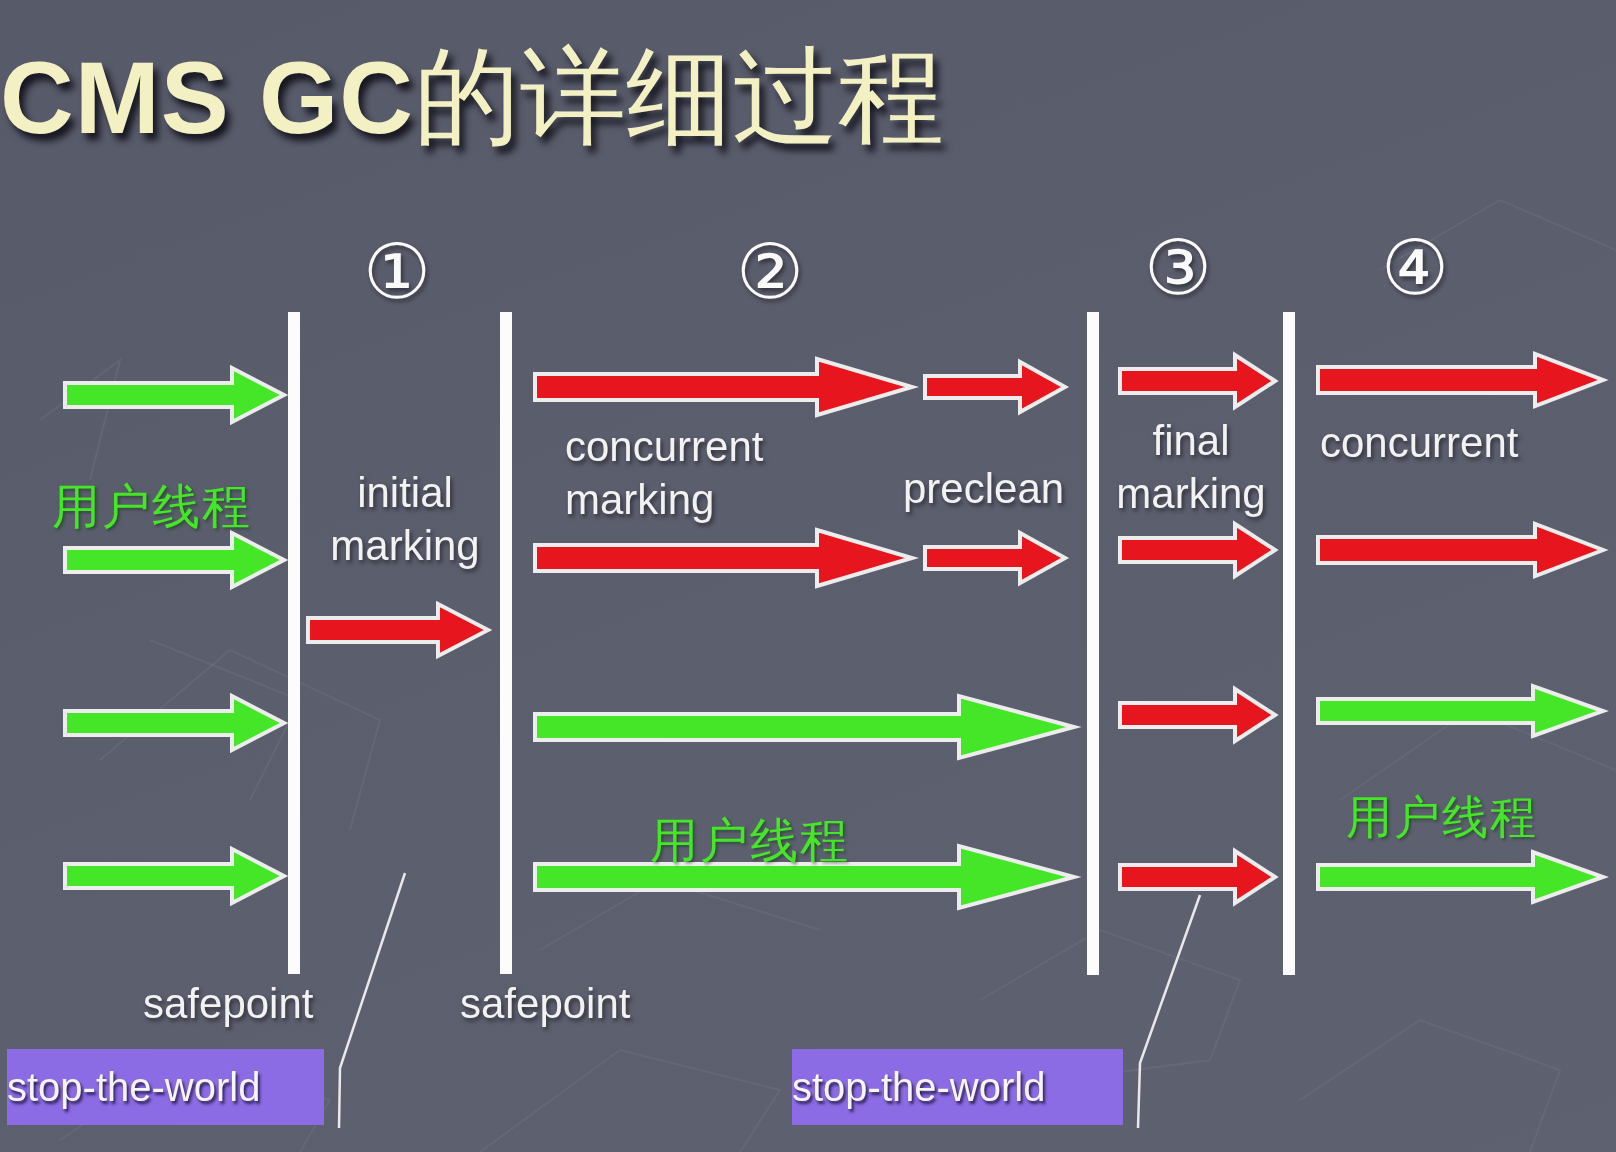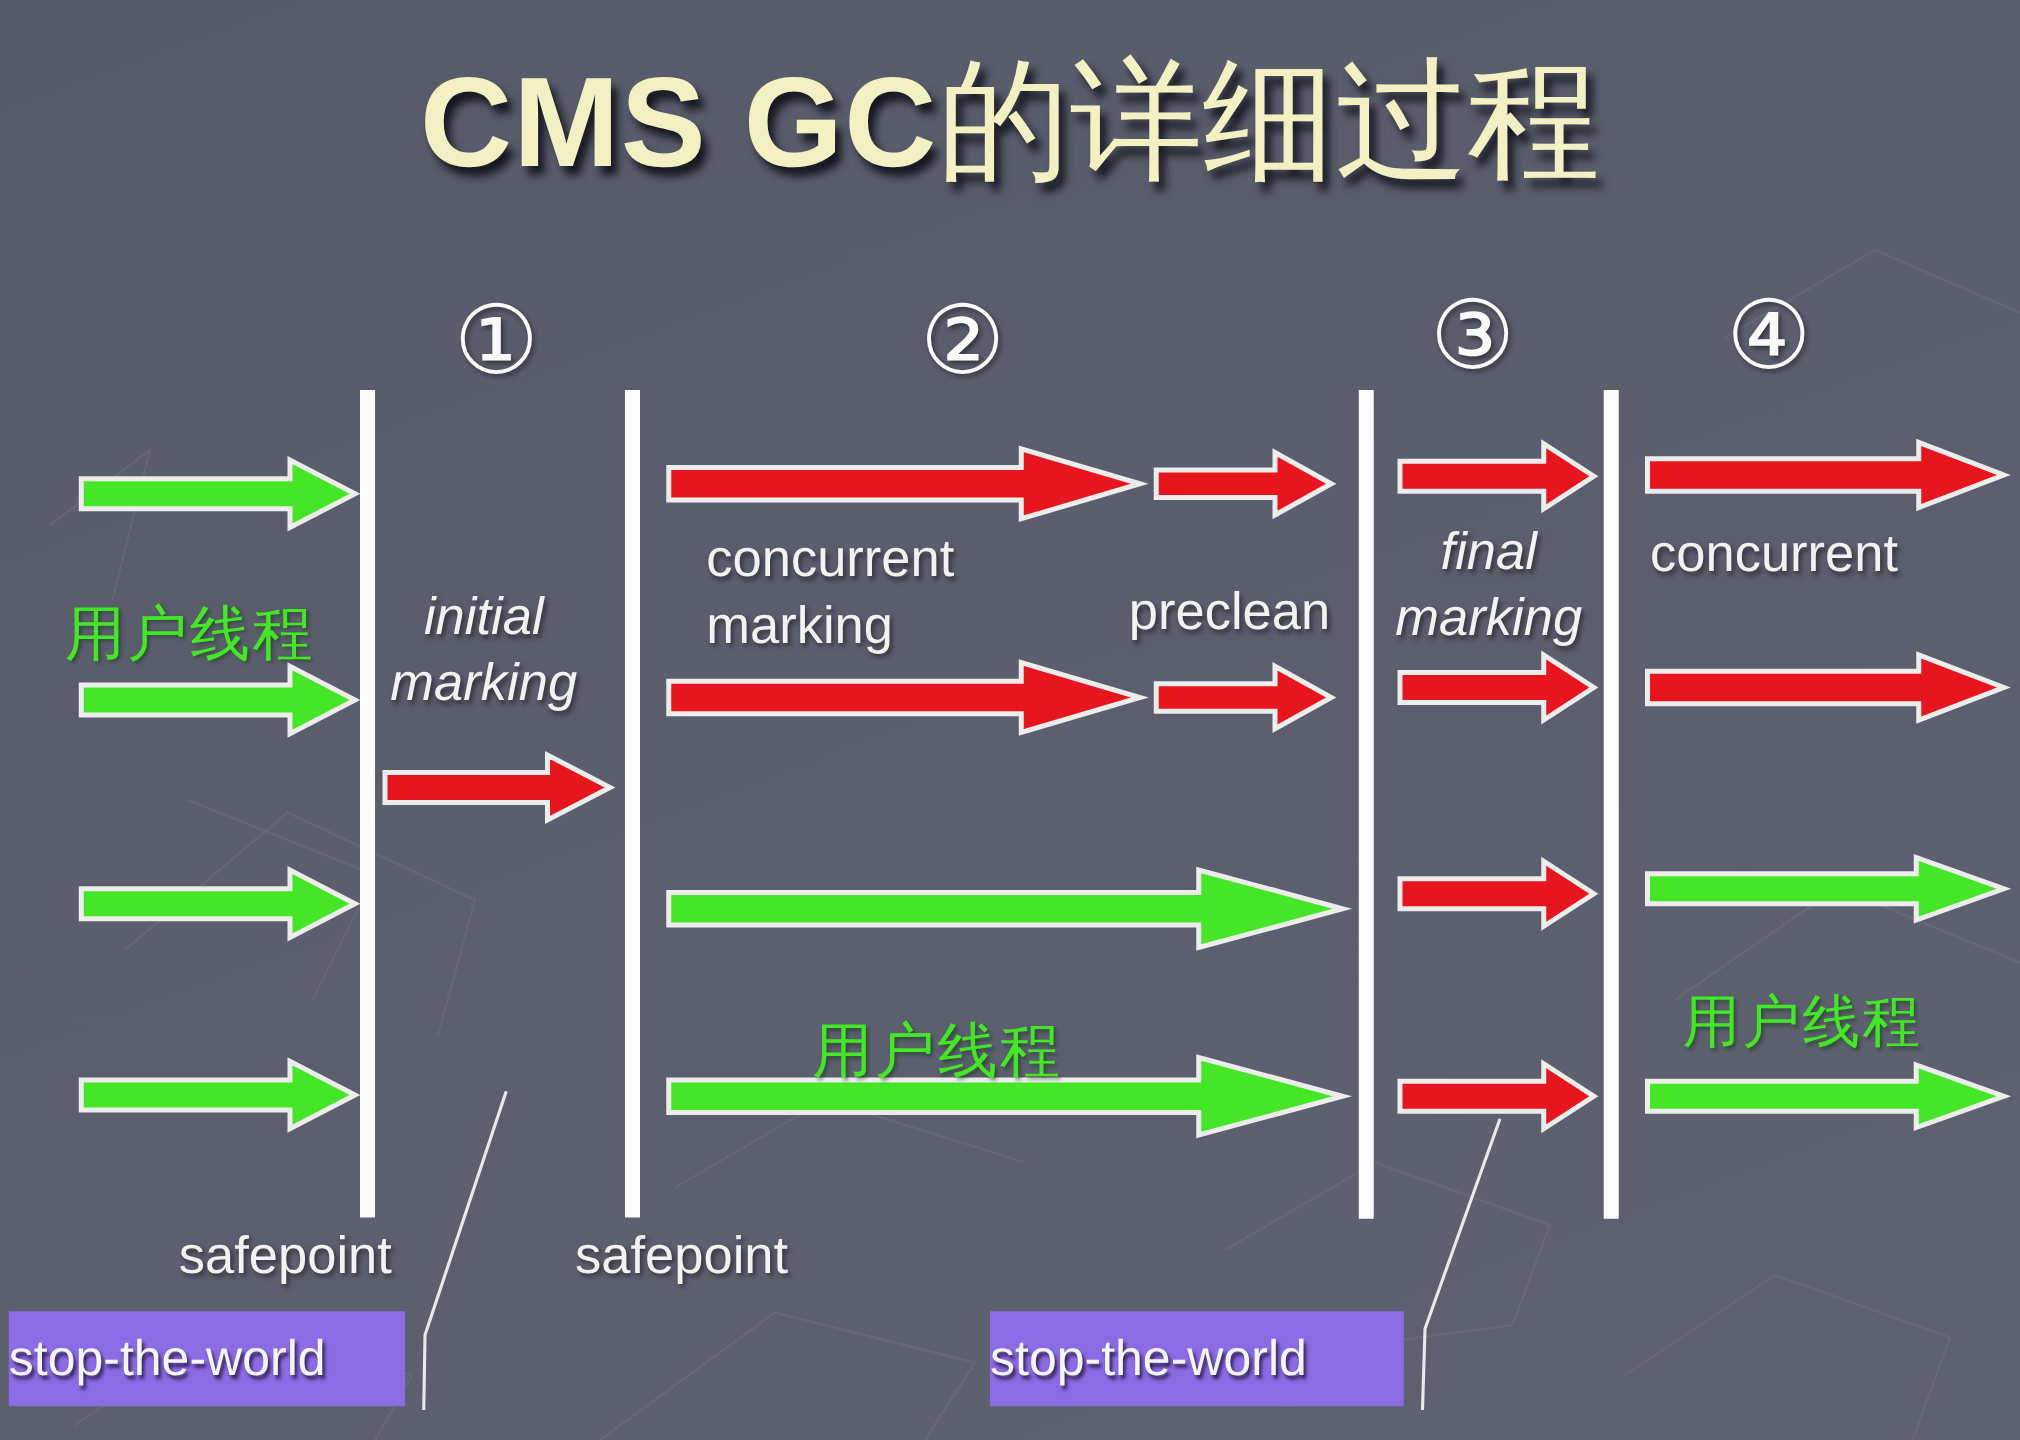--- a/index.html
+++ b/index.html
@@ -7,40 +7,40 @@
     position:relative;
     width:1616px;height:1152px;
     overflow:hidden;
     background:linear-gradient(160deg,#575a69 0%,#5b5e6d 45%,#5e6170 100%);
     font-family:"Liberation Sans",sans-serif;
   }
   #stage svg{position:absolute;left:0;top:0;}
 
   .title{
     position:absolute;top:26px;left:0;width:100%;
-    text-align:center;white-space:nowrap;
+    white-space:nowrap;
     color:var(--title-cream,#f3f1c4);
     text-shadow:5px 7px 7px rgba(5,5,12,0.8);
     user-select:none;
   }
   .title .latin{font-size:102px;font-weight:bold;letter-spacing:1px;}
   .title .cjk{font-family:"DejaVu Serif","DejaVu Sans",serif;font-size:106px;font-weight:500;}
 
   .marker{
     position:absolute;width:80px;height:80px;line-height:80px;
     text-align:center;font-size:76px;color:#fafafa;
     font-family:"DejaVu Serif","DejaVu Sans",serif;
     text-shadow:2px 3px 4px rgba(0,0,0,0.45);
   }
 
   .lbl{
     position:absolute;color:#f2f2f2;font-size:42px;line-height:53px;
     text-shadow:2px 3px 4px rgba(0,0,0,0.5);white-space:nowrap;
   }
-  .lbl.center{text-align:center;font-style:italic;}
+  .lbl.center{text-align:center;}
 
   .cn{
     position:absolute;color:var(--user-thread-green,#45e628);
     font-size:48px;font-weight:normal;letter-spacing:2px;white-space:nowrap;
     text-shadow:2px 2px 3px rgba(0,50,0,0.45);
     margin-top:23px;
   }
 
   .stw{
     position:absolute;height:76px;
@@ -130,21 +130,21 @@
 
   <div class="title">
     <span class="latin">CMS GC</span><span class="cjk">的详细过程</span>
   </div>
 
   <div class="marker" style="left:357px;top:232px;">①</div>
   <div class="marker" style="left:730px;top:232px;">②</div>
   <div class="marker" style="left:1138px;top:228px;">③</div>
   <div class="marker" style="left:1375px;top:228px;">④</div>
 
-  <div class="lbl center" style="left:276px;top:466px;width:222px;">
+  <div class="lbl center" style="left:294px;top:466px;width:222px;">
     <div>initial</div>
     <div>marking</div>
   </div>
 
   <div class="lbl" style="left:565px;top:420px;">
     <div>concurrent</div>
     <div>marking</div>
   </div>
 
   <div class="lbl" style="left:903px;top:462px;">preclean</div>

